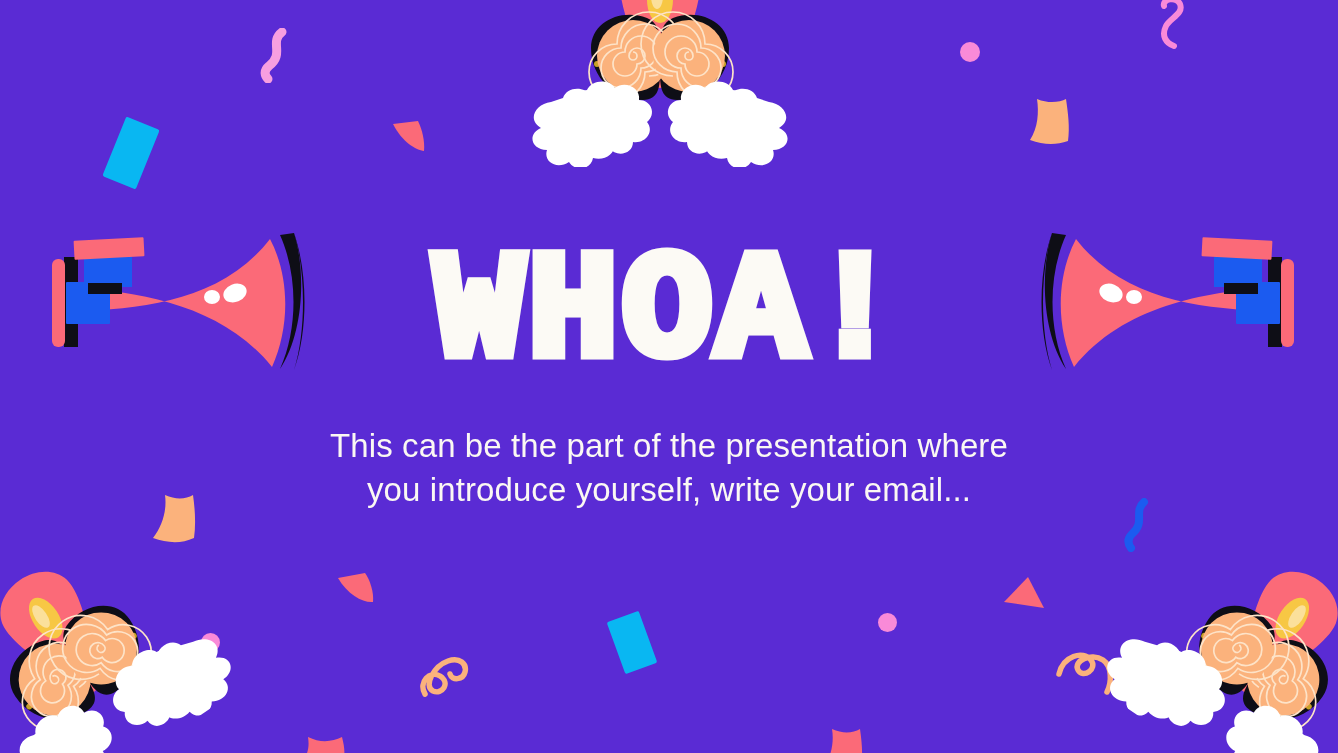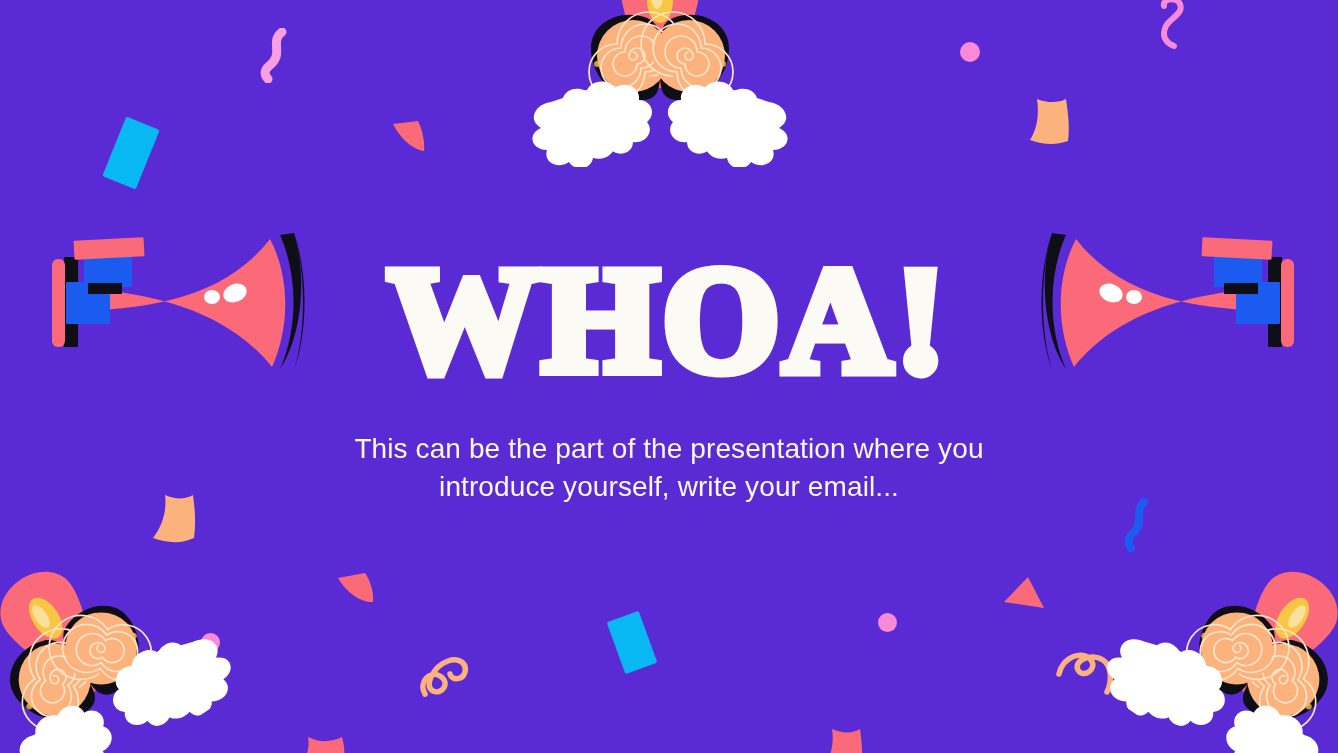--- a/index.html
+++ b/index.html
@@ -23,35 +23,35 @@
     left: 0;
     top: 0;
     width: 1338px;
     height: 753px;
     display: flex;
     flex-direction: column;
     align-items: center;
     justify-content: center;
   }
   .slide-title {
-    font-family: Liberation Serif, serif;
+    font-family: Liberation Mono, monospace;
     font-weight: bold;
     font-size: 150px;
     line-height: 0.98;
     letter-spacing: 4px;
     color: #FCFAF5;
     margin: 0 0 36px 0;
     text-align: center;
     -webkit-text-stroke: 11px #FCFAF5;
     paint-order: stroke fill;
   }
   .slide-subtitle {
     font-family: "Liberation Sans", sans-serif;
     font-weight: 400;
-    font-size: 28px;
+    font-size: 33px;
     line-height: 1.34;
     color: #FBF8F3;
     text-align: center;
     max-width: 680px;
     margin: 0;
     letter-spacing: 0.1px;
   }
 
   
   .conf-rect { border-radius: 2px; }

